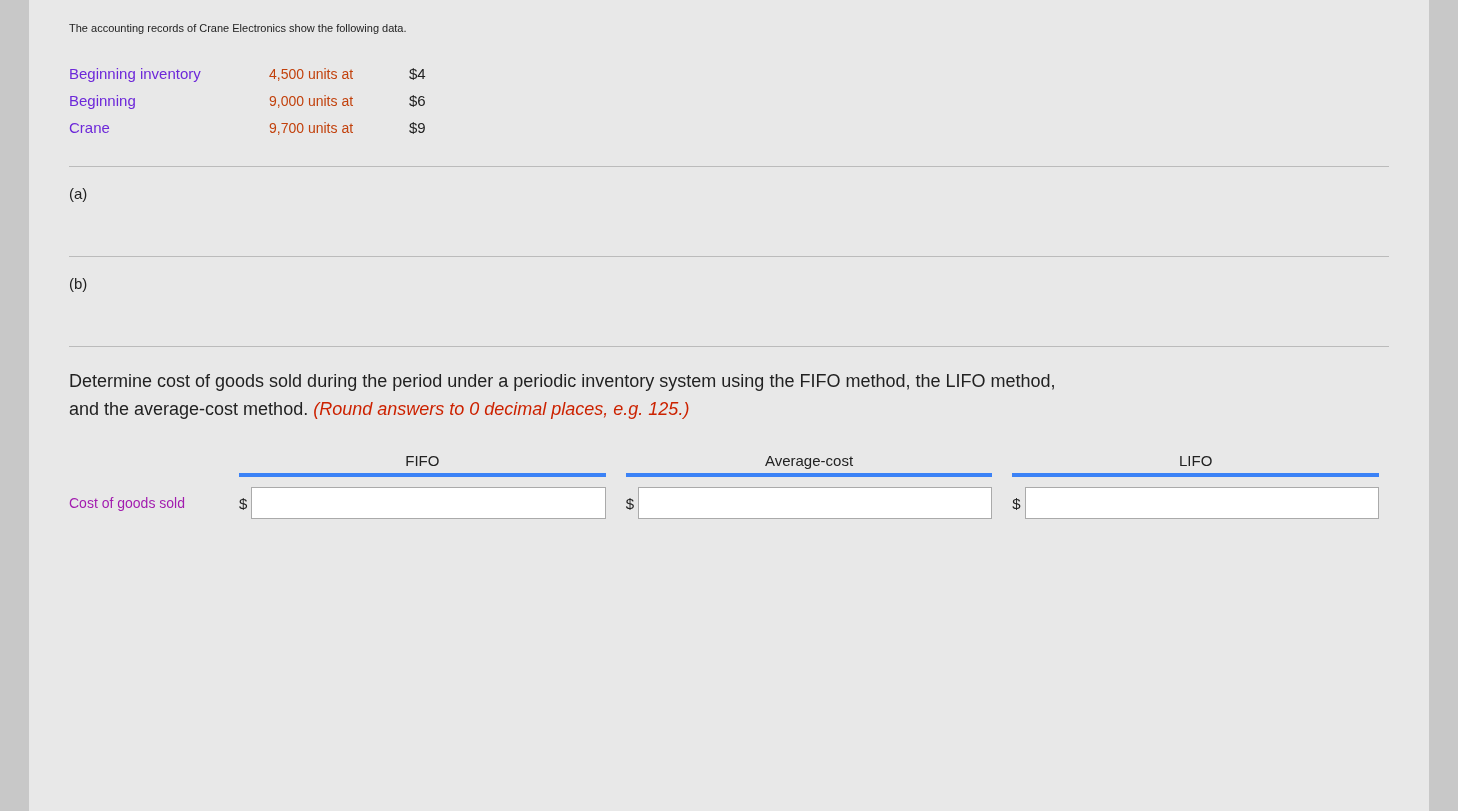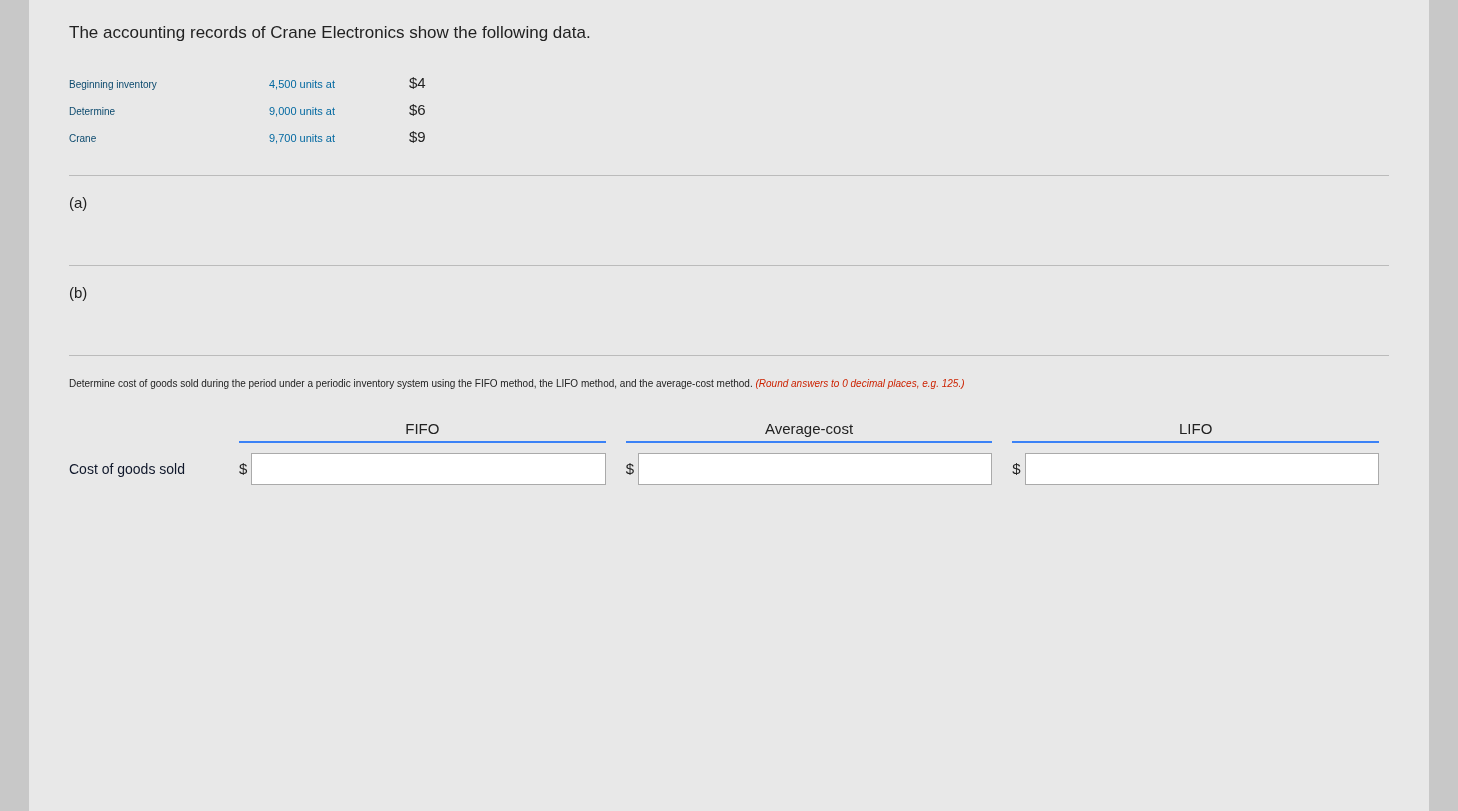--- a/index.html
+++ b/index.html
@@ -13,44 +13,44 @@
       justify-content: center;
     }
     .page-container {
       background: #e8e8e8;
       width: 1400px;
       min-height: 811px;
       padding: 20px 40px 40px 40px;
       position: relative;
     }
     .intro-text {
-      font-size: 17px;
+      font-size: 11px;
       color: #222;
       margin-bottom: 28px;
       line-height: 1.5;
     }
     .data-section {
       margin-bottom: 0;
       border-bottom: 1px solid #bbb;
       padding-bottom: 20px;
     }
     .data-row {
       display: flex;
       align-items: baseline;
       margin-bottom: 10px;
     }
     .data-label {
       width: 200px;
-      font-size: 10px;
-      color: #0c4a6e;
+      font-size: 15px;
+      color: #6d28d9;
     }
     .data-units {
       width: 140px;
-      font-size: 11px;
-      color: #0369a1;
+      font-size: 14px;
+      color: #c2410c;
     }
     .data-price {
       font-size: 15px;
       color: #222;
     }
     .section-label {
       font-size: 15px;
       color: #222;
       font-style: normal;
     }
@@ -61,21 +61,21 @@
     }
     .part-b-block {
       padding: 18px 0 0 0;
       min-height: 90px;
       border-bottom: 1px solid #bbb;
     }
     .determine-section {
       padding: 20px 0 0 0;
     }
     .determine-text {
-      font-size: 10px;
+      font-size: 18px;
       color: #222;
       line-height: 1.6;
       max-width: 1000px;
       margin-bottom: 28px;
     }
     .determine-text .highlight {
       color: #cc2200;
       font-style: italic;
       font-weight: 500;
     }
@@ -83,33 +83,33 @@
       display: flex;
       margin-left: 160px;
       margin-bottom: 4px;
     }
     .method-header {
       flex: 1;
       text-align: center;
       font-size: 15px;
       color: #222;
       font-weight: 500;
-      border-bottom: 2px solid #3b82f6;
+      border-bottom: 4px solid #3b82f6;
       padding-bottom: 4px;
       margin: 0 10px;
     }
     .cost-row {
       display: flex;
       align-items: center;
       margin-top: 10px;
     }
     .cost-label {
       width: 160px;
       font-size: 14px;
-      color: #0f172a;
+      color: #a21caf;
     }
     .cost-input-group {
       flex: 1;
       display: flex;
       align-items: center;
       margin: 0 10px;
     }
     .dollar-sign {
       font-size: 15px;
       color: #222;
@@ -132,21 +132,21 @@
 
   <p class="intro-text">The accounting records of Crane Electronics show the following data.</p>
 
   <div class="data-section">
     <div class="data-row">
       <span class="data-label">Beginning inventory</span>
       <span class="data-units">4,500 units at</span>
       <span class="data-price">$4</span>
     </div>
     <div class="data-row">
-      <span class="data-label">Determine</span>
+      <span class="data-label">Beginning</span>
       <span class="data-units">9,000 units at</span>
       <span class="data-price">$6</span>
     </div>
     <div class="data-row">
       <span class="data-label">Crane</span>
       <span class="data-units">9,700 units at</span>
       <span class="data-price">$9</span>
     </div>
   </div>
 

